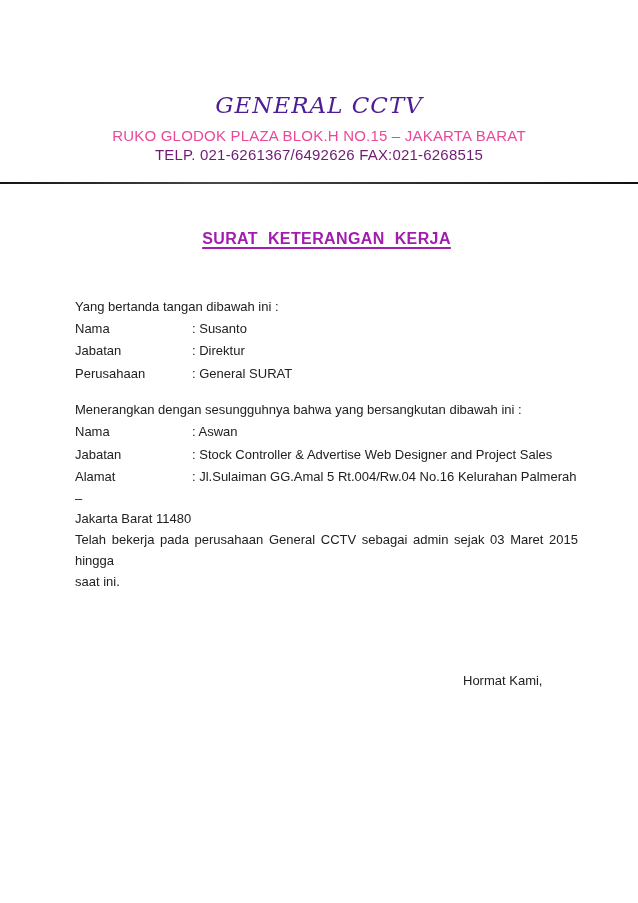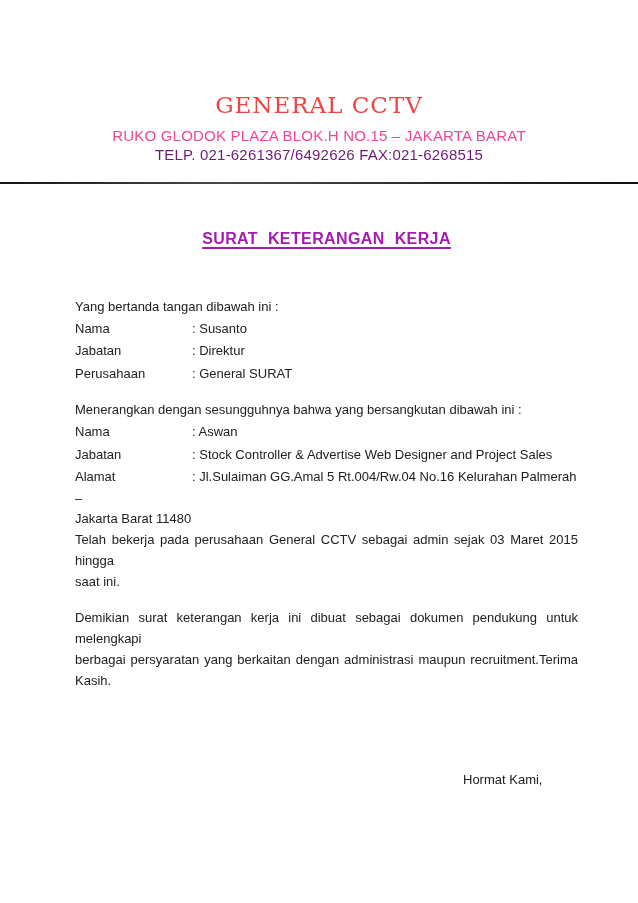--- a/index.html
+++ b/index.html
@@ -60,21 +60,21 @@
   .jline { text-align:justify; text-align-last:justify; }
   .jlast { text-align:left; }
   .signoff { margin-top:78px; margin-left:388px; line-height:22px; }
 </style>
 </head>
 <body>
 
 <div class="page">
 
   <div class="letterhead">
-    <div class="company-name" style="color: #ef4444;">GENERAL CCTV</div>
+    <div class="company-name" style="color: #4c1d95; font-style: italic;">GENERAL CCTV</div>
     <div class="letterhead-addr addr1" style="color: #ec4899;">RUKO GLODOK PLAZA BLOK.H NO.15 – JAKARTA BARAT</div>
     <div class="letterhead-addr" style="color: #701a75;">TELP. 021-6261367/6492626  FAX:021-6268515</div>
   </div>
 
   <div class="divider"></div>
 
   <div class="body">
 
     <div class="letter-title">SURAT KETERANGAN KERJA</div>
 
@@ -102,22 +102,17 @@
       <span class="detail-label">Alamat</span><span class="detail-value">: Jl.Sulaiman GG.Amal 5 Rt.004/Rw.04 No.16 Kelurahan Palmerah –</span>
     </div>
 
     <div class="addr-cont">Jakarta Barat 11480</div>
 
     <div class="para para1">
       <div class="jline">Telah bekerja pada perusahaan General CCTV sebagai admin sejak 03 Maret 2015 hingga</div>
       <div class="jlast">saat ini.</div>
     </div>
 
-    <div class="para para2">
-      <div class="jline">Demikian surat keterangan kerja ini dibuat sebagai dokumen pendukung untuk melengkapi</div>
-      <div class="jline">berbagai persyaratan yang berkaitan dengan administrasi maupun recruitment.Terima</div>
-      <div class="jlast">Kasih.</div>
-    </div>
 
     <div class="signoff">Hormat Kami,</div>
 
   </div>
 </div>
 
 </body></html>

